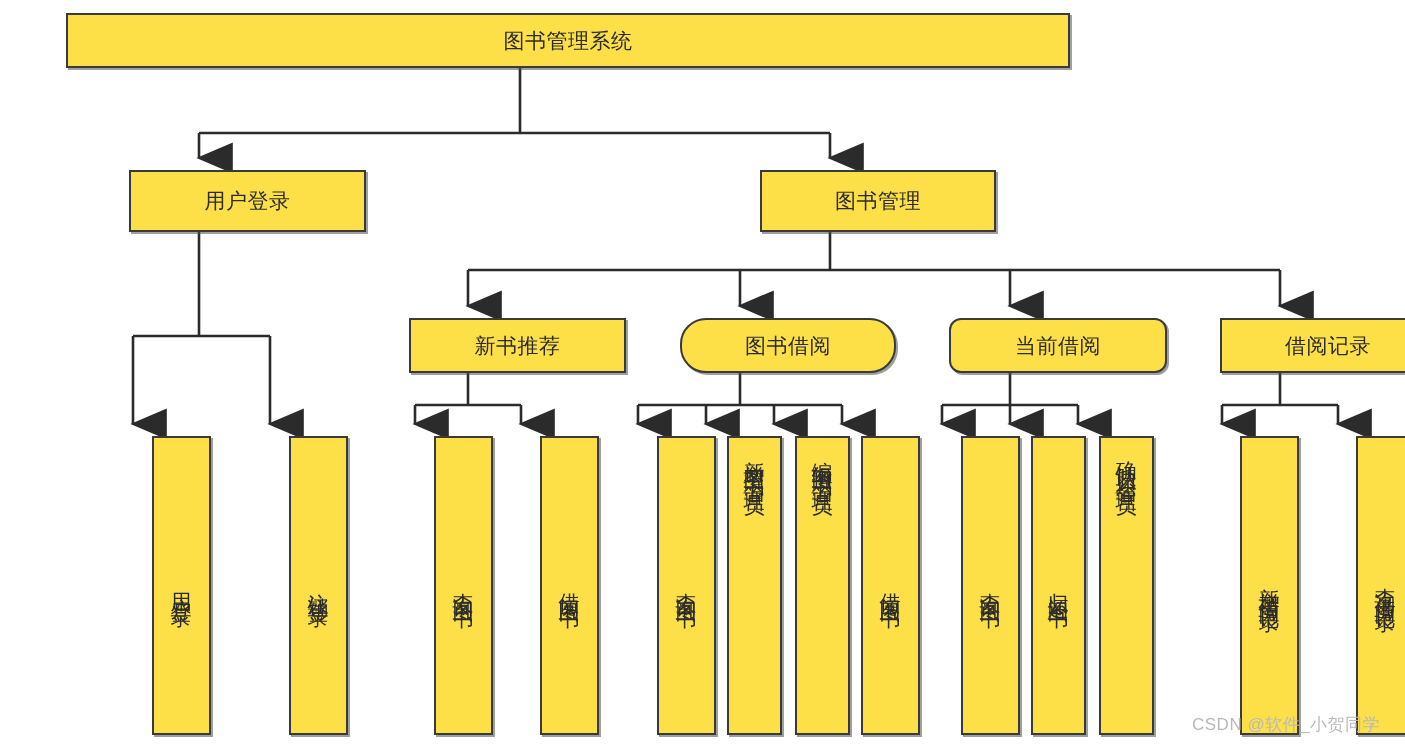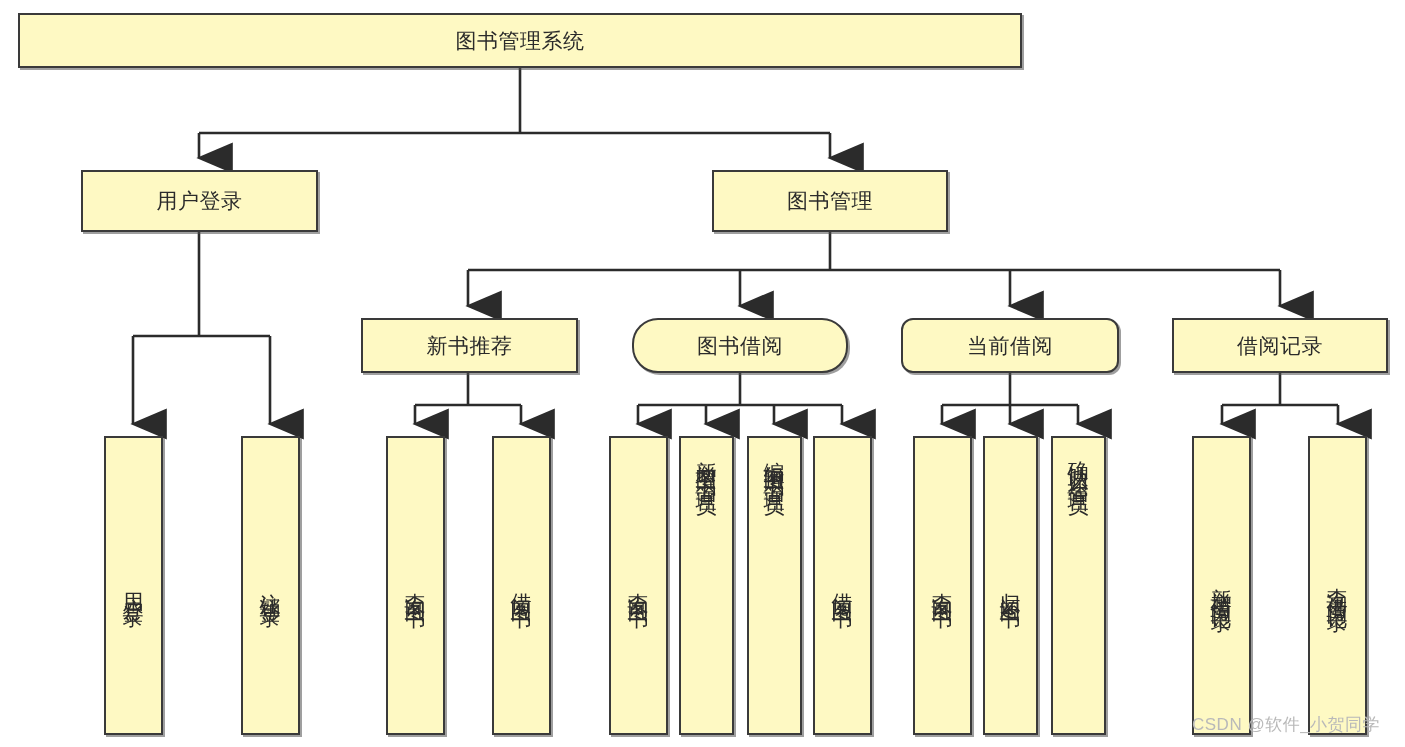--- a/index.html
+++ b/index.html
@@ -22,27 +22,28 @@
   svg#flow-svg {
     position: absolute;
     left: 0;
     top: 0;
     width: 1405px;
     height: 747px;
   }
   .node-box {
     position: absolute;
     box-sizing: border-box;
-    background: #fef9c3;
+    background: #fde047;
     border: 2px solid #3a3a3a;
     box-shadow: 2px 2px 0 0 rgba(80,80,80,0.55);
     display: flex;
     align-items: center;
     justify-content: center;
     overflow: hidden;
+    margin-left: 48px;
   }
   .node-label {
     color: #2b2b2b;
     line-height: 1.12;
     letter-spacing: 0.5px;
     white-space: nowrap;
     user-select: none;
   }
   .horiz .node-label {
     font-size: 21px;

